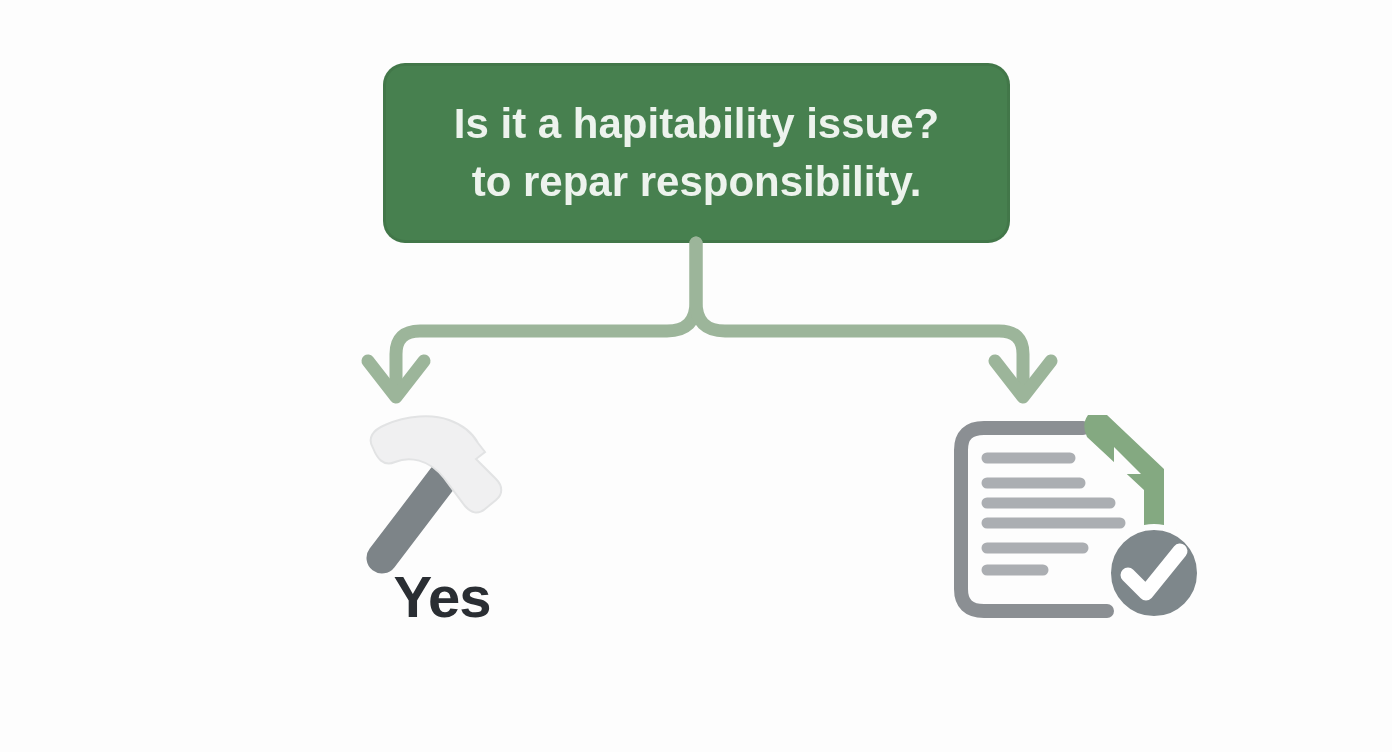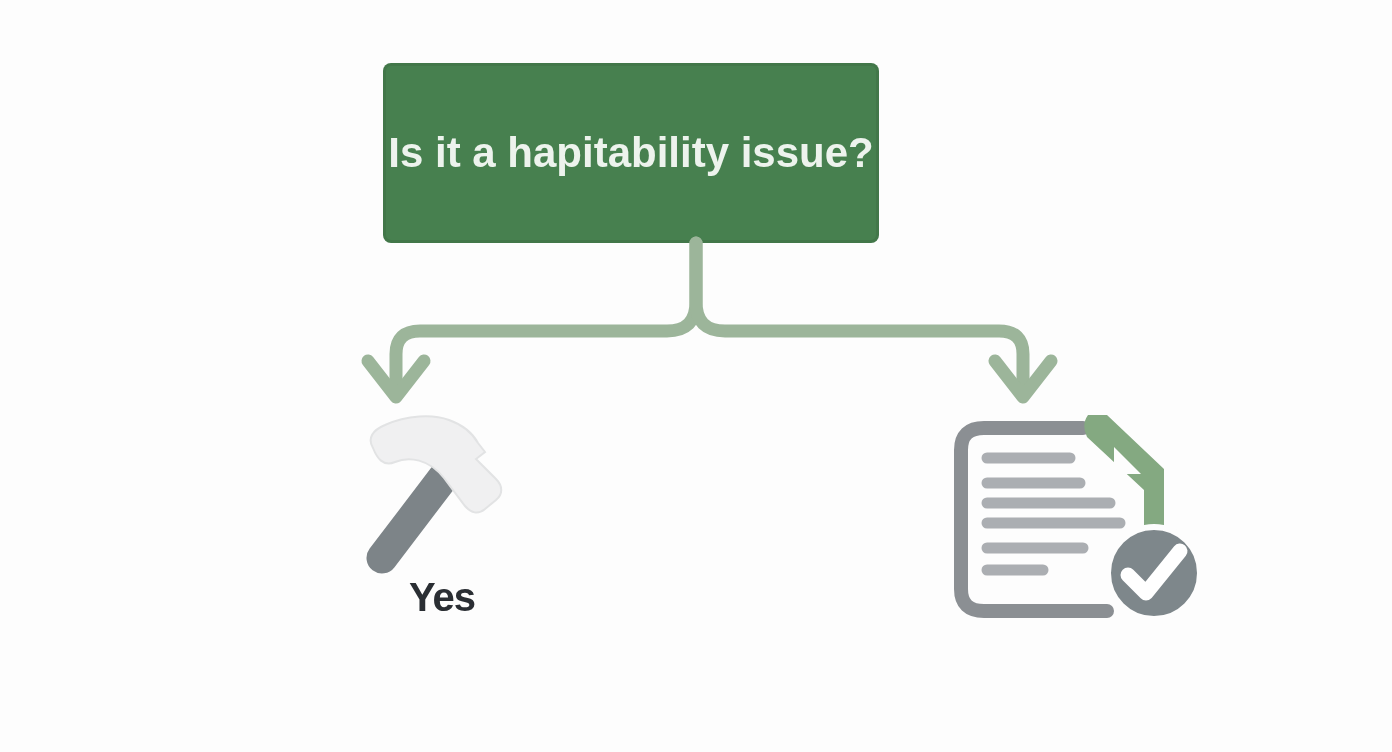--- a/index.html
+++ b/index.html
@@ -12,24 +12,24 @@
     width: 1392px;
     height: 752px;
     background: #FDFDFD;
     overflow: hidden;
     font-family: "Liberation Sans", sans-serif;
   }
   .question-box {
     position: absolute;
     left: 383px;
     top: 63px;
-    width: 496px;
+    width: 627px;
     height: 180px;
     background: #47804F;
-    border-radius: 8px;
+    border-radius: 22px;
     box-shadow: inset 0 0 0 3px rgba(0,0,0,0.07);
     display: flex;
     flex-direction: column;
     align-items: center;
     justify-content: center;
     gap: 16px;
   }
   .question-line {
     color: #EDF3ED;
     font-size: 42px;
@@ -45,21 +45,21 @@
   }
   .icon-svg {
     position: absolute;
   }
   .hammer-svg { left: 345px; top: 410px; }
   .doc-svg    { left: 930px; top: 405px; }
   .branch-label {
     position: absolute;
     color: #2A2E33;
     font-weight: 700;
-    font-size: 40px;
+    font-size: 58px;
     line-height: 62px;
     text-align: center;
     letter-spacing: -1px;
     white-space: nowrap;
   }
   .label-left {
     left: 287px;
     top: 566px;
     width: 310px;
   }
@@ -69,20 +69,21 @@
     width: 360px;
   }
 </style>
 </head>
 <body>
 
 <div class="canvas">
 
   <div class="question-box">
     <div class="question-line">Is it a hapitability issue?</div>
+    <div class="question-line">to repar responsibility.</div>
   </div>
 
   <svg class="connector-svg" width="1392" height="752" viewBox="0 0 1392 752">
     <g fill="none" stroke="#9CB59A" stroke-width="13" stroke-linecap="round" stroke-linejoin="round">
       <path d="M 696 243 L 696 302 Q 696 331 667 331 L 420 331 Q 396 331 396 354 L 396 383"></path>
       <path d="M 696 243 L 696 302 Q 696 331 725 331 L 999 331 Q 1023 331 1023 354 L 1023 383"></path>
       <path d="M 368 361 L 396 397 L 424 361"></path>
       <path d="M 995 361 L 1023 397 L 1051 361"></path>
     </g>
   </svg>

